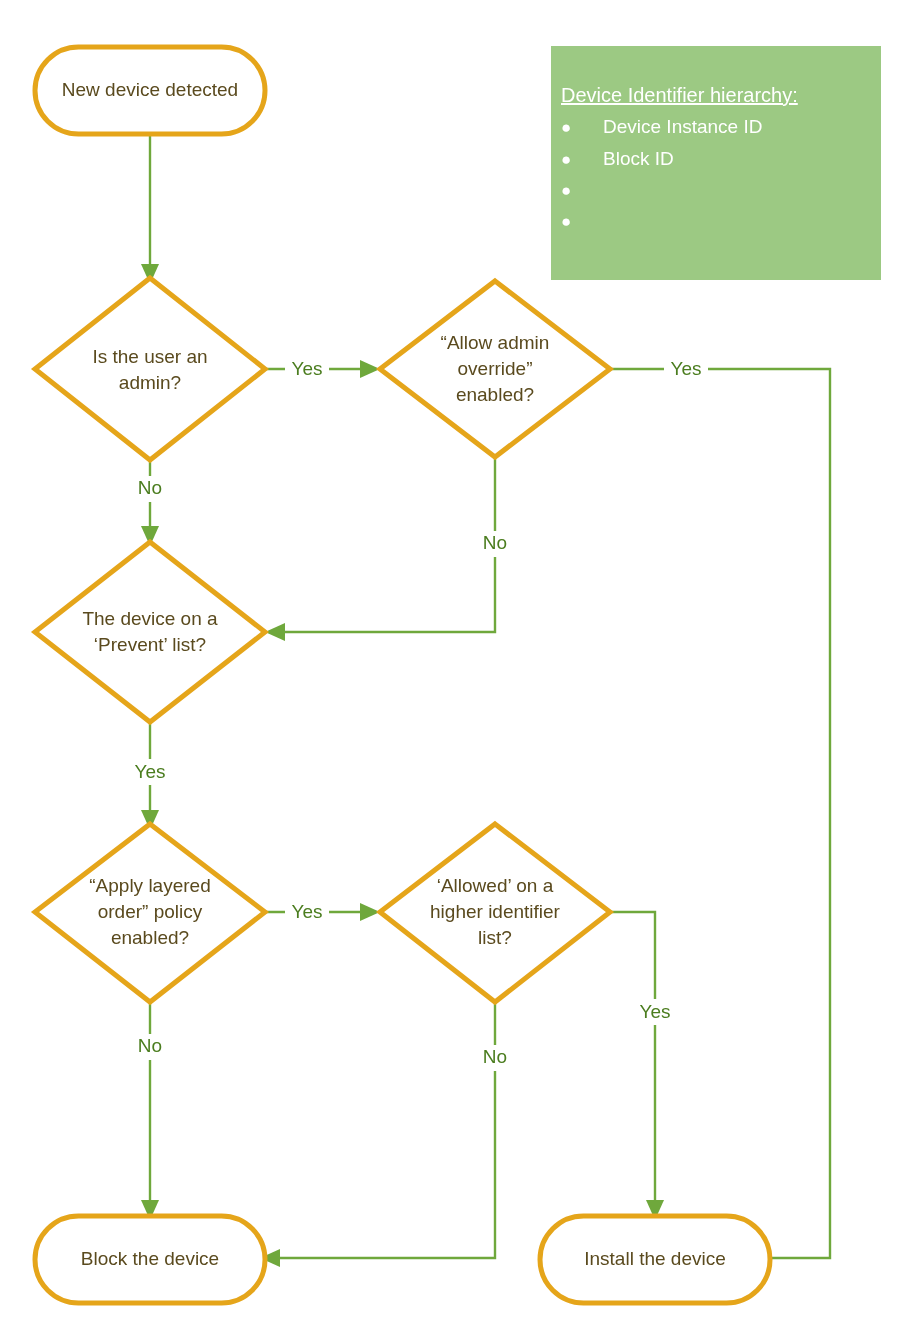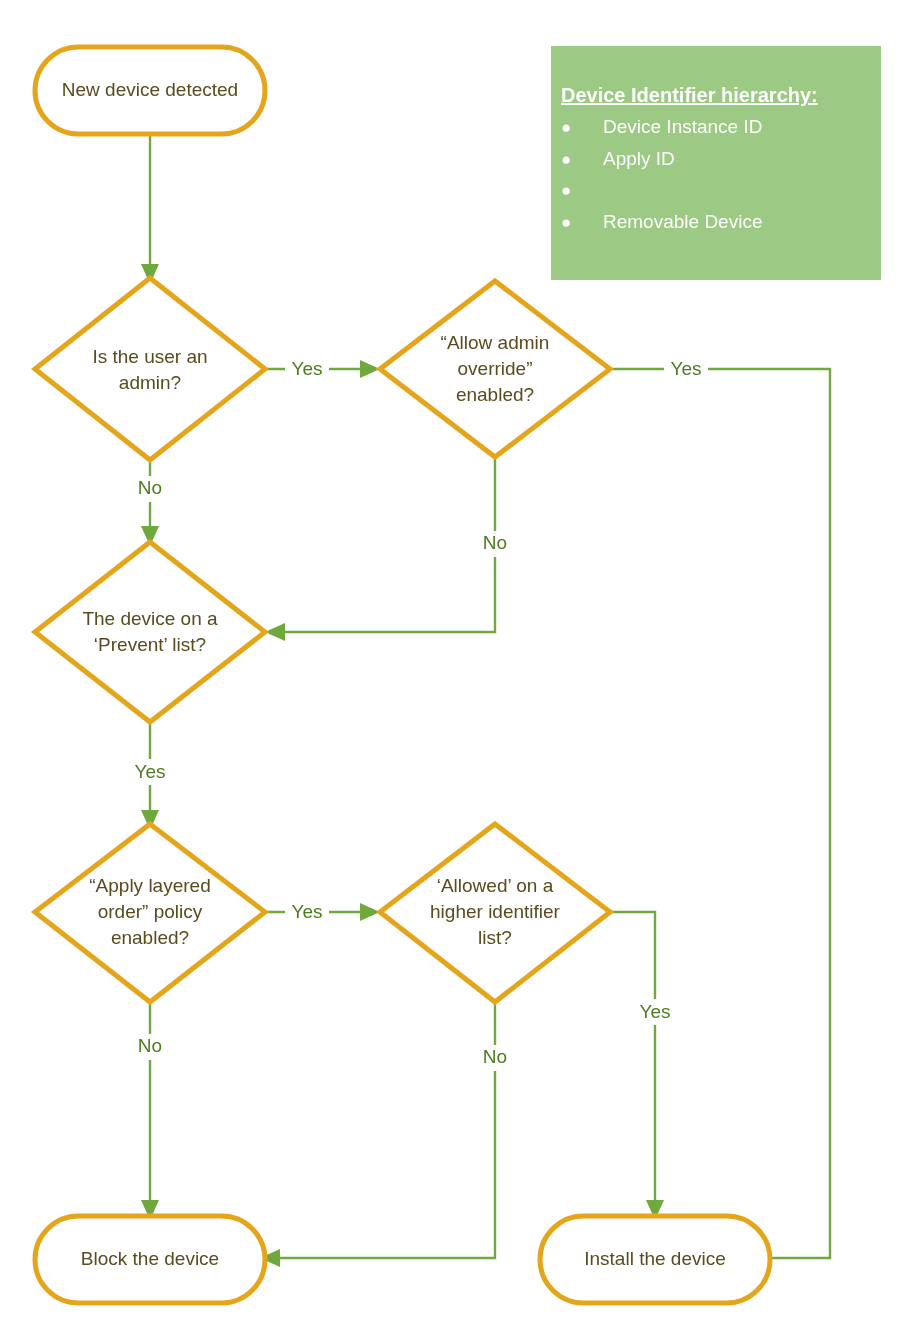--- a/index.html
+++ b/index.html
@@ -62,21 +62,21 @@
     width: 330px;
     height: 234px;
     background: #9CC983;
     box-sizing: border-box;
     padding: 38px 0 0 0;
   }
   .legend-title {
     color: #ffffff;
     font-family: "Liberation Sans", sans-serif;
     font-size: 20px;
-    font-weight: bold;
+    font-weight: normal;
     text-decoration: underline;
     margin: 0 0 4px 10px;
     white-space: nowrap;
   }
   .legend-list {
     list-style: none;
     margin: 0;
     padding: 0;
   }
   .legend-item {
@@ -223,25 +223,24 @@
 
   <div class="legend-box">
     <div class="legend-title">Device Identifier hierarchy:</div>
     <ul class="legend-list">
       <li class="legend-item">
         <span class="legend-bullet">●</span>
         <span class="legend-item-label">Device Instance ID</span>
       </li>
       <li class="legend-item">
         <span class="legend-bullet">●</span>
-        <span class="legend-item-label">Apply ID</span>
-      </li>
-      <li class="legend-item">
-        <span class="legend-bullet">●</span>
-      </li>
-      <li class="legend-item">
-        <span class="legend-bullet">●</span>
-        <span class="legend-item-label">Removable Device</span>
+        <span class="legend-item-label">Block ID</span>
+      </li>
+      <li class="legend-item">
+        <span class="legend-bullet">●</span>
+      </li>
+      <li class="legend-item">
+        <span class="legend-bullet">●</span>
       </li>
     </ul>
   </div>
 
 </div>
 
 </body></html>

